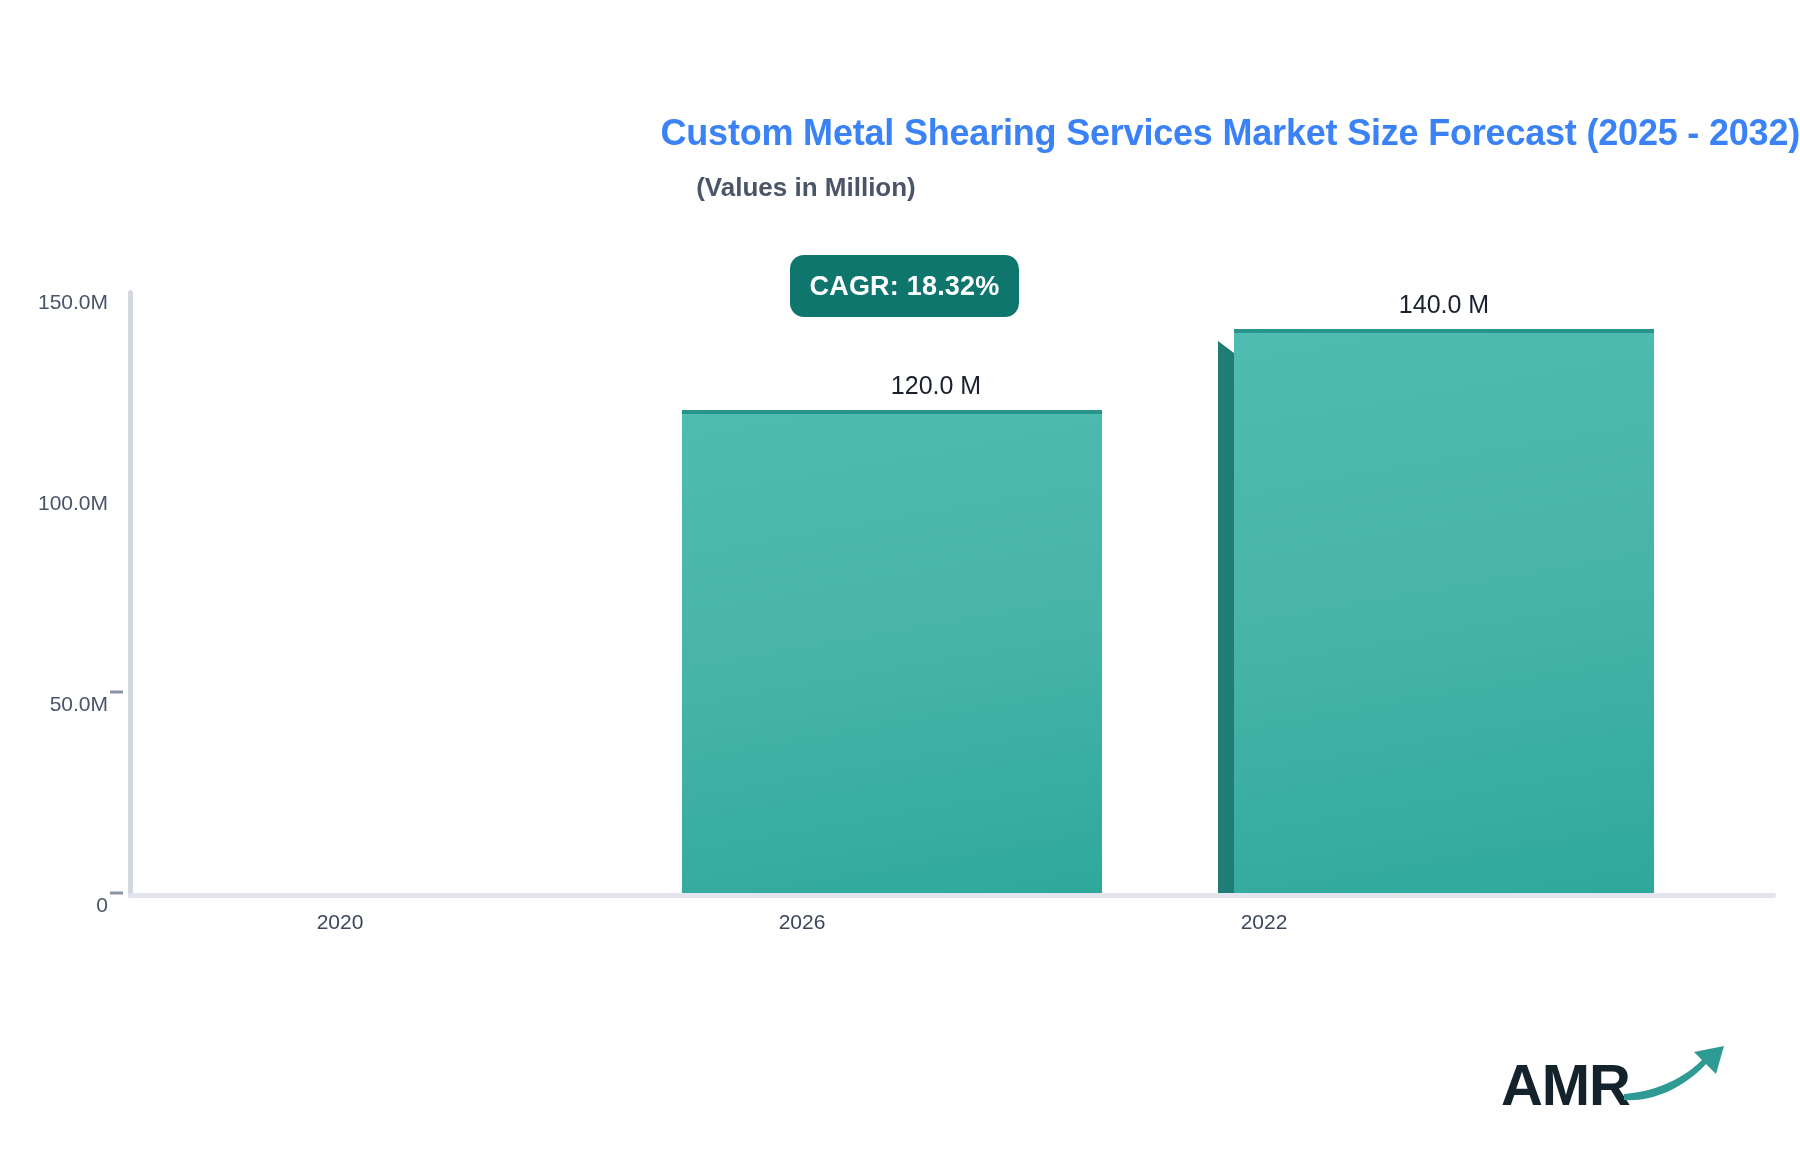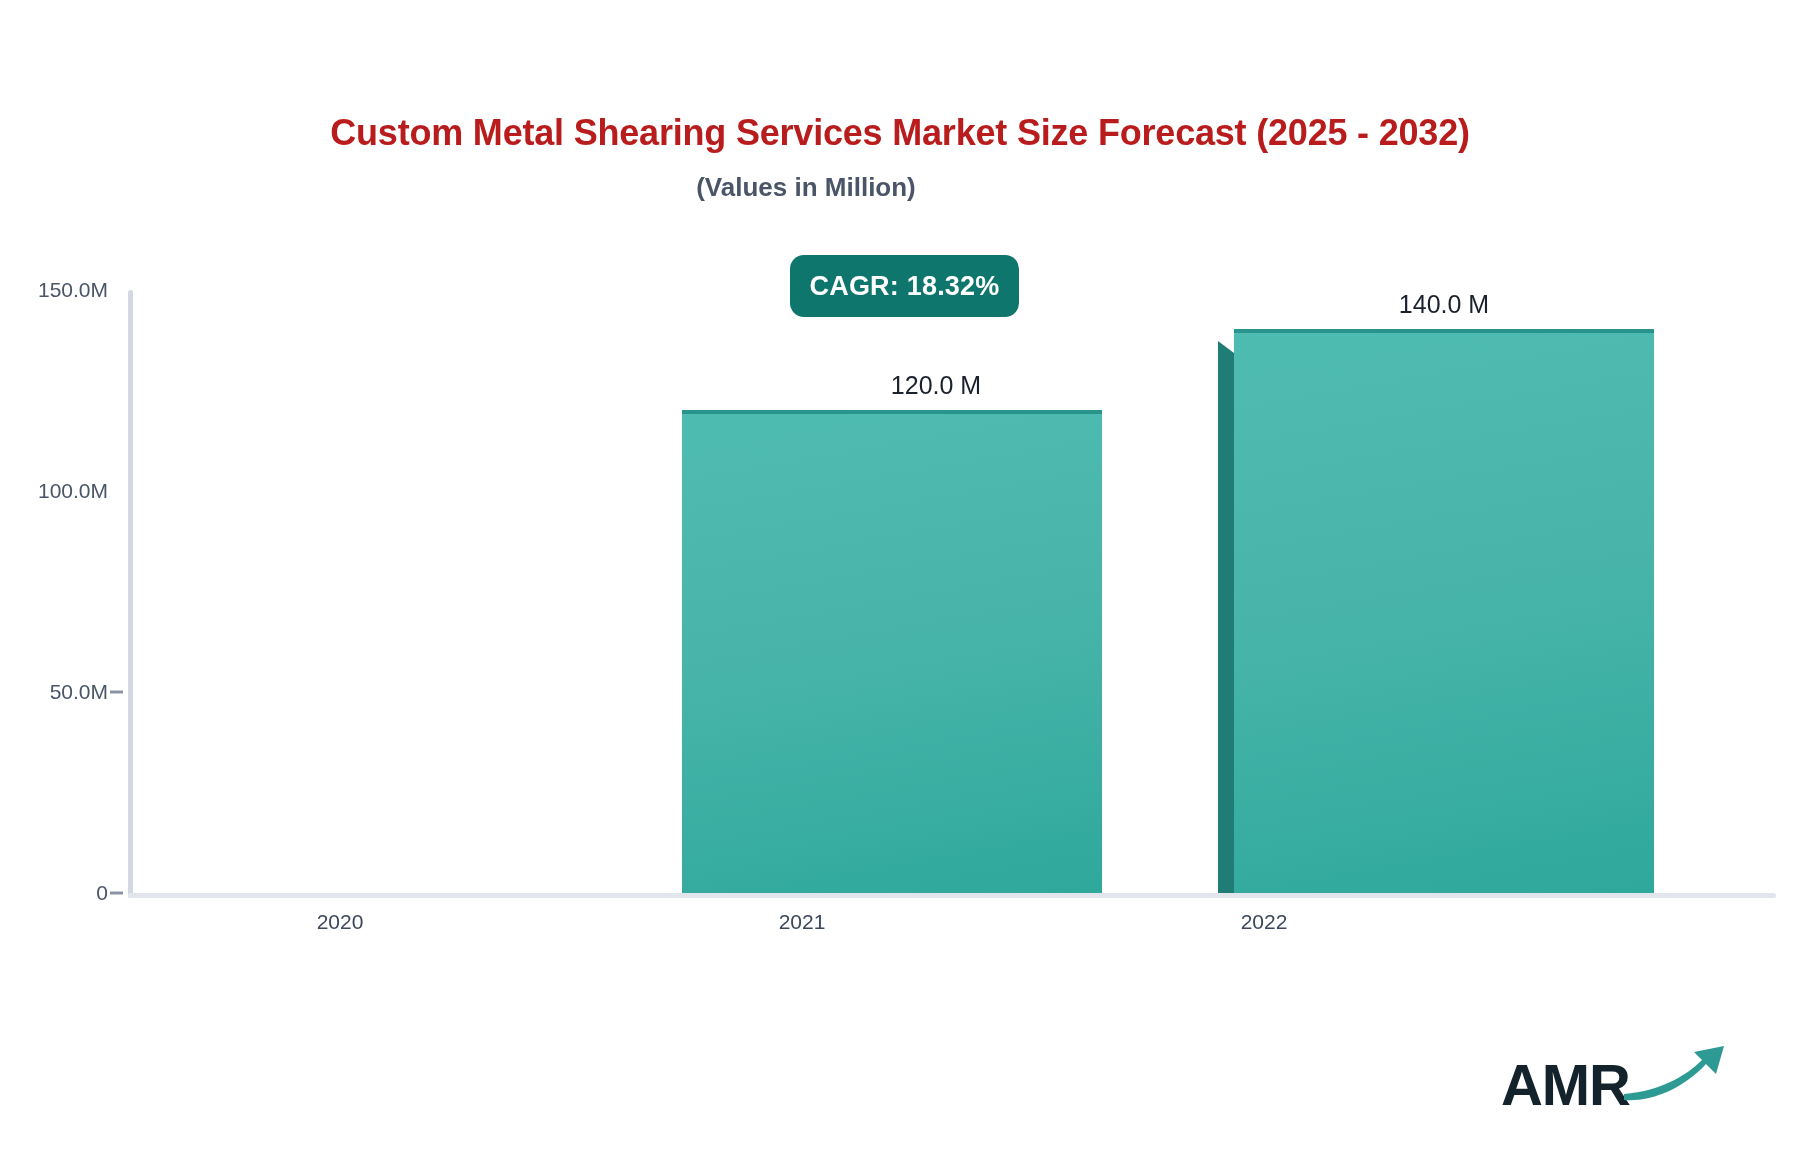--- a/index.html
+++ b/index.html
@@ -16,24 +16,24 @@
     height: 1156px;
     background: #ffffff;
   }
 
   
   .title {
     position: absolute;
     top: 112px;
     left: 0;
     width: 1800px;
-    text-align: center;
+    text-align: right;
     font-size: 36px;
     font-weight: 700;
-    color: #b91c1c;
+    color: #3b82f6;
     letter-spacing: -0.2px;
   }
   .subtitle {
     position: absolute;
     top: 172px;
     left: 0;
     width: 1612px;
     text-align: center;
     font-size: 26px;
     font-weight: 700;
@@ -76,20 +76,21 @@
     border-radius: 3px;
   }
 
   .y-label {
     position: absolute;
     right: 0;
     transform: translateY(-50%);
     font-size: 21px;
     color: #4a5568;
     white-space: nowrap;
+    margin-top: 12px;
   }
   .y-labels-wrap {
     position: absolute;
     left: 0;
     top: 0;
     width: 108px;
     height: 1156px;
   }
   .y-tick {
     position: absolute;
@@ -216,21 +217,21 @@
       <div class="bar-side-left" style="left:-16px; height:552px; clip-path: polygon(0 0, 100% 12px, 100% 100%, 0 100%);"></div>
       <div class="bar-face" style="height:564px; width:420px;">
         <div class="bar-top-edge"></div>
       </div>
       <div class="bar-value" style="bottom:574px;">140.0 M</div>
     </div>
 
   </div>
 
   <div class="cat-label" style="left:340px;">2020</div>
-  <div class="cat-label" style="left:802px;">2021</div>
+  <div class="cat-label" style="left:802px;">2026</div>
   <div class="cat-label" style="left:1264px;">2022</div>
 
   <div class="logo">
     <span class="logo-text">AMR</span>
     <span class="logo-arrow">
       <svg width="120" height="62" viewBox="0 0 120 62" aria-hidden="true">
         <path d="M4 56 C 30 58, 62 46, 86 20 L 96 30 L 104 2 L 74 8 L 82 16 C 60 38, 30 48, 4 50 Z" fill="#2e9a94"></path>
       </svg>
     </span>
   </div>

